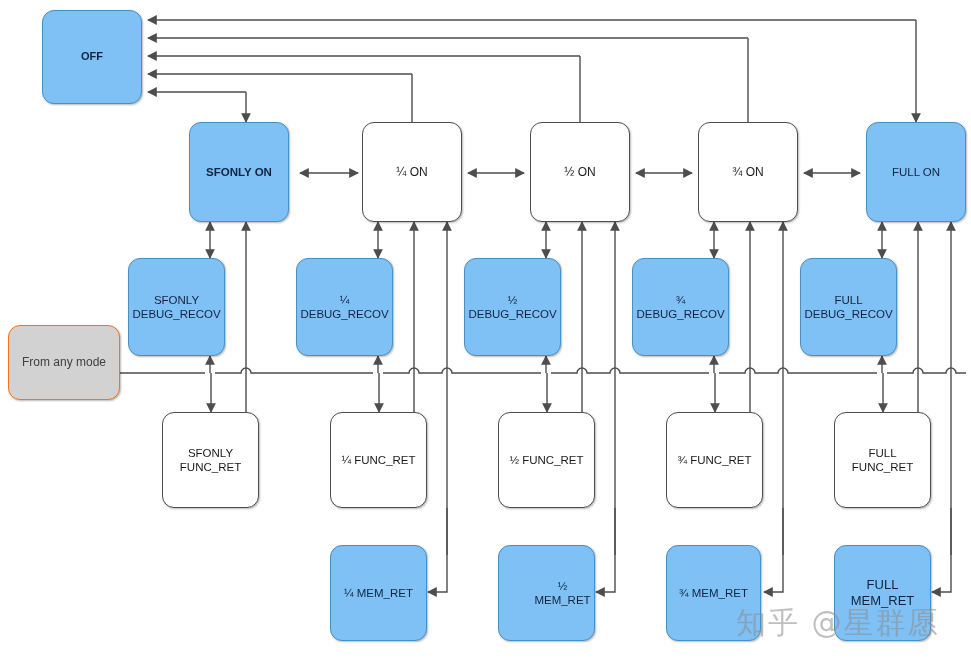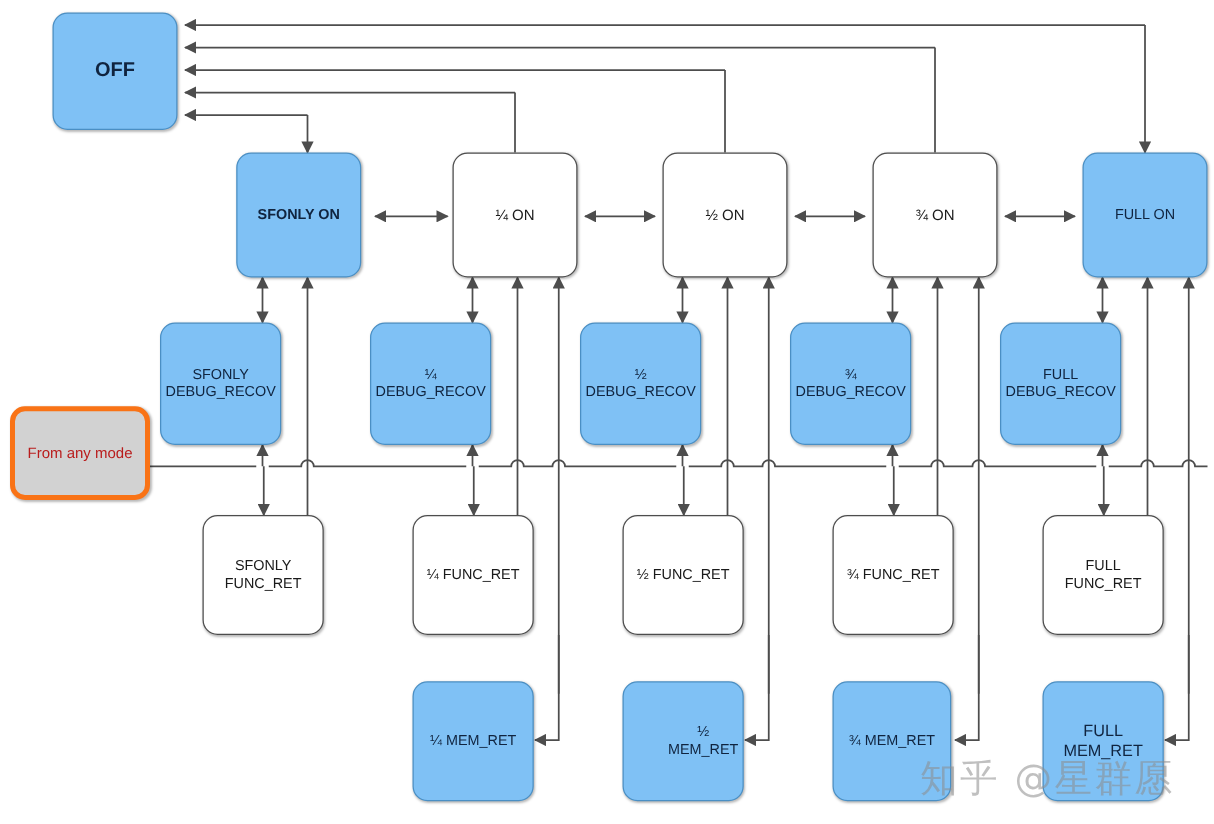--- a/index.html
+++ b/index.html
@@ -40,22 +40,22 @@
     border: 1px solid #4a8fc4;
     color: #10243f;
   }
   .node.white {
     background: #ffffff;
     border: 1px solid #4d4d4d;
     color: #1a1a1a;
   }
   .node.gray {
     background: #d2d2d2;
-    border: 4px solid #f97316;
-    color: #b91c1c;
+    border: 1px solid #f97316;
+    color: #404040;
     text-align: center;
   }
   .watermark {
     position: absolute;
     color: rgba(140,140,140,0.55);
     font-size: 30px;
     letter-spacing: 2px;
     font-family: "DejaVu Sans", sans-serif;
     white-space: nowrap;
     pointer-events: none;
@@ -154,21 +154,21 @@
       <path d="M 715 373 L 715 412" marker-end="url(#ah)"></path>
       <path d="M 883 373 L 883 412" marker-end="url(#ah)"></path>
 
       <path d="M 447 508 L 447 592 L 428 592" marker-end="url(#ah)"></path>
       <path d="M 615 508 L 615 592 L 596 592" marker-end="url(#ah)"></path>
       <path d="M 783 508 L 783 592 L 764 592" marker-end="url(#ah)"></path>
       <path d="M 951 508 L 951 592 L 932 592" marker-end="url(#ah)"></path>
     </g>
   </svg>
 
-  <div class="node blue" style="left:42px; top:10px; width:100px; height:94px; font-size:16px; font-weight:bold;">OFF</div>
+  <div class="node blue" style="left:42px; top:10px; width:100px; height:94px; font-size:11px; font-weight:bold;">OFF</div>
 
   <div class="node gray" style="left:8px; top:325px; width:112px; height:75px; font-size:12px;">From any mode</div>
 
   <div class="node blue" style="left:189px; top:122px; width:100px; height:100px; font-size:11.5px; font-weight:bold;">SFONLY ON</div>
   <div class="node white" style="left:362px; top:122px; width:100px; height:100px; font-size:12px;">¼ ON</div>
   <div class="node white" style="left:698px; top:122px; width:100px; height:100px; font-size:12px;">¾ ON</div>
   <div class="node white" style="left:530px; top:122px; width:100px; height:100px; font-size:12px;">½ ON</div>
   <div class="node blue" style="left:866px; top:122px; width:100px; height:100px; font-size:11.5px; font-weight:normal;">FULL ON</div>
 
   <div class="node blue" style="left:128px; top:258px; width:97px; height:98px; font-size:11.5px;">SFONLY

